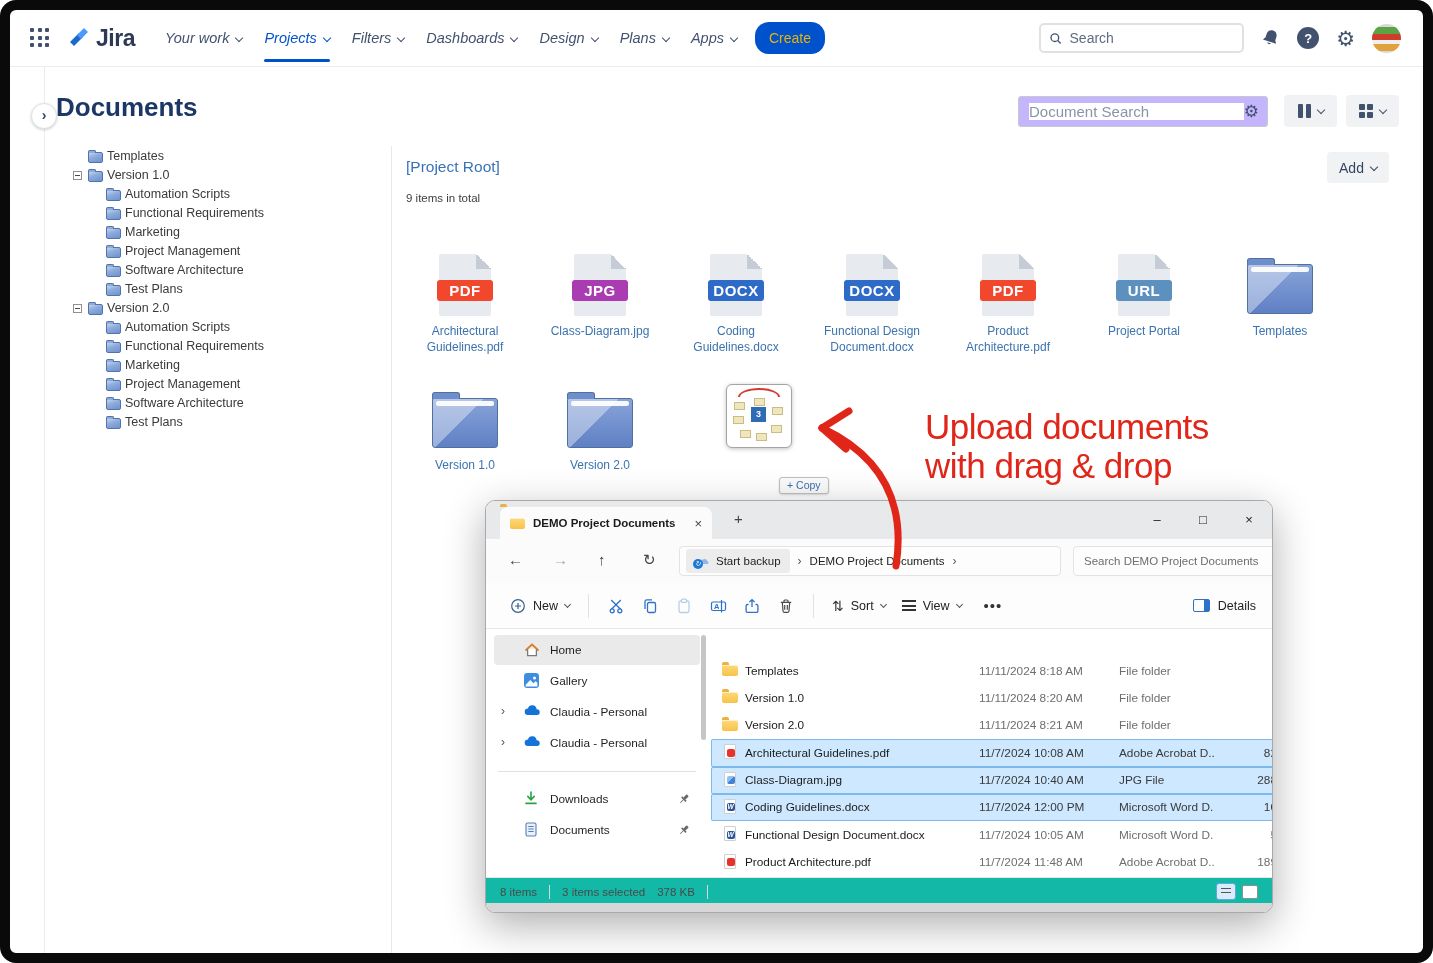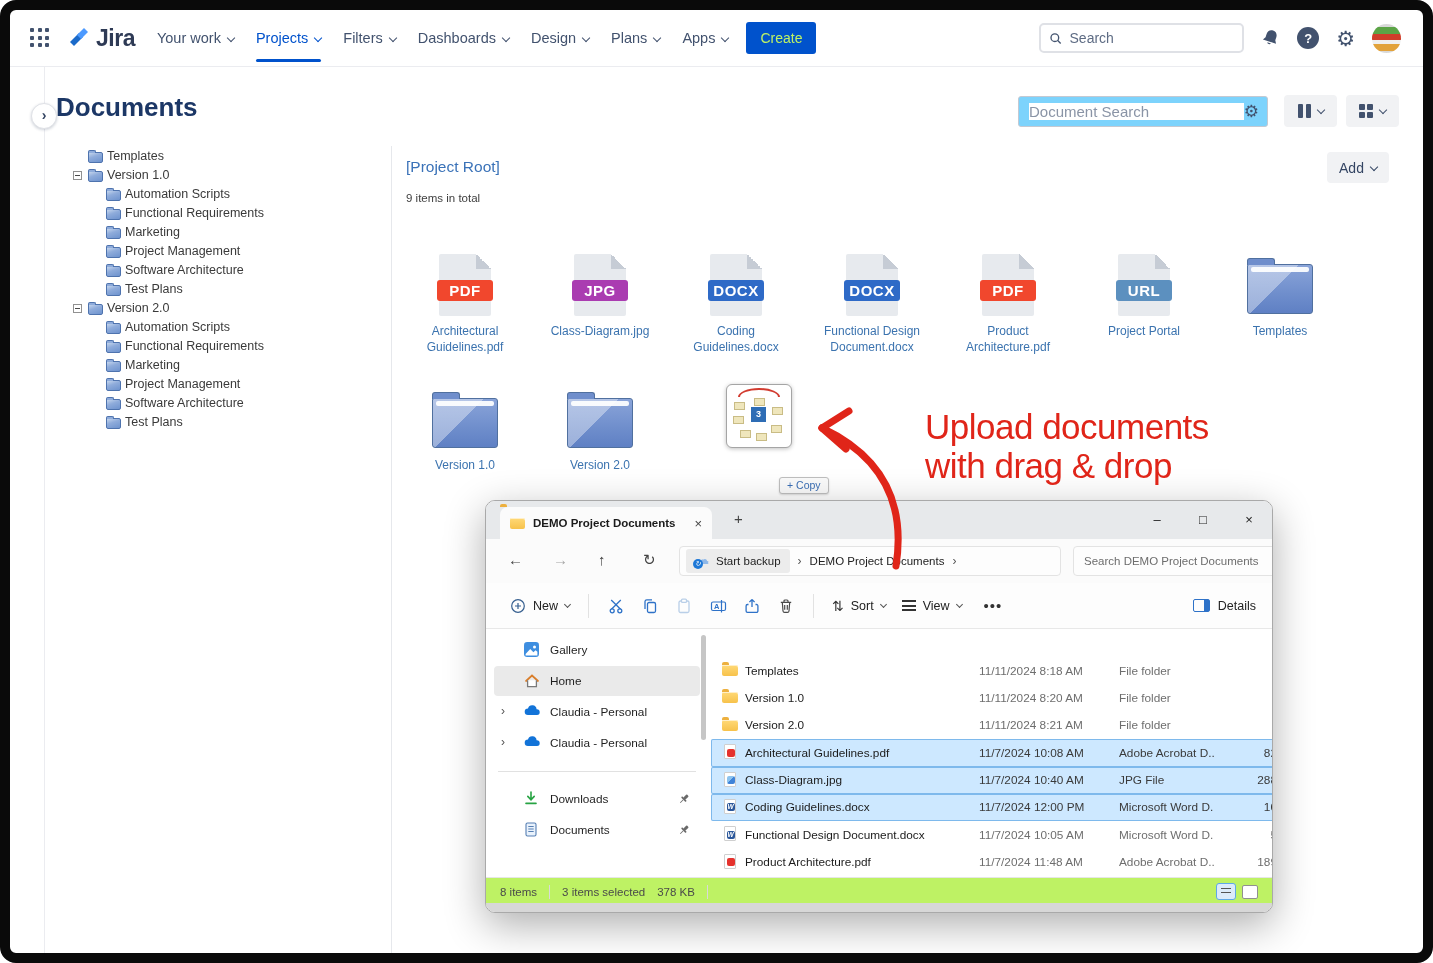--- a/index.html
+++ b/index.html
@@ -7,40 +7,40 @@
   body { position:relative; background:#fff; font-family:"Liberation Sans",sans-serif; overflow:hidden; }
   .frame { position:absolute; inset:0; border:10px solid #0a0a0a; border-radius:16px; pointer-events:none; z-index:100; }
 
   
   .jira-nav { position:absolute; left:10px; right:10px; top:10px; height:56px; display:flex; align-items:center; padding:0 22px 0 20px; background:#fff; z-index:5; }
   .nav-underline { position:absolute; left:10px; right:10px; top:66px; height:1px; background:#EBECF0; }
   .appgrid { width:20px; height:20px; display:grid; grid-template-columns:repeat(3,1fr); gap:3px; margin-right:16px; cursor:pointer; }
   .appgrid i { width:4px; height:4px; background:#42526E; border-radius:1px; }
   .logo { display:flex; align-items:center; gap:4px; margin-right:14px; }
   .logo-text { font-size:23px; font-weight:600; color:#2E3A55; letter-spacing:-0.5px; }
-  .nav-menu { display:flex; align-items:center; gap:22px; margin-left:8px; }
+  .nav-menu { display:flex; align-items:center; gap:22px; margin-left:16px;font-style:italic; }
   .nav-item { position:relative; font-size:14.5px; font-weight:500; color:#42526E; cursor:pointer; white-space:nowrap; }
   .nav-item.active { color:#0052CC; }
   .nav-item.active::after { content:''; position:absolute; left:0; right:0; bottom:-16px; height:3px; background:#0052CC; border-radius:2px; }
   .chev { display:inline-block; width:6px; height:6px; border-right:1.7px solid currentColor; border-bottom:1.7px solid currentColor; transform:rotate(45deg); margin-left:7px; margin-bottom:2px; }
-  .create-btn { margin-left:18px; background:#0052CC; color:#bef264; font-size:14px; font-weight:500; padding:8px 14px; border-radius:3px; border:none; cursor:pointer; }
+  .create-btn { margin-left:18px; background:#0052CC; color:#eab308; font-size:14px; font-weight:500; padding:8px 14px; border-radius:14px; border:none; cursor:pointer; }
   .nav-right { margin-left:auto; display:flex; align-items:center; gap:17px; }
   .search-top { width:205px; height:30px; border:2px solid #DFE1E6; border-radius:5px; display:flex; align-items:center; padding:0 8px; }
   .search-top input { border:none; outline:none; font-size:14px; width:100%; color:#172B4D; font-family:inherit; }
   .search-top input::placeholder { color:#5E6C84; }
   .help-circle { width:22px; height:22px; border-radius:50%; background:#42526E; color:#fff; font-size:13px; font-weight:700; display:flex; align-items:center; justify-content:center; cursor:pointer; }
   .gear-glyph { font-size:21px; color:#42526E; cursor:pointer; line-height:1; }
   .avatar { width:29px; height:29px; border-radius:50%; cursor:pointer;
     background:linear-gradient(180deg,#d8d8d8 0 12%,#5ba446 12% 34%,#cf3d2a 34% 56%,#efefef 56% 70%,#e2a23b 70% 92%,#d8d8d8 92%); }
 
   
   .rail-line { position:absolute; left:44px; top:67px; height:886px; width:1px; background:#EBECF0; }
   .rail-toggle { position:absolute; left:31px; top:103px; width:26px; height:26px; border-radius:50%; background:#fff; border:1px solid #DFE1E6; box-shadow:0 1px 3px rgba(9,30,66,.2); color:#344563; font-size:14px; font-weight:700; cursor:pointer; z-index:6; display:flex; align-items:center; justify-content:center; padding-bottom:2px; }
   .page-title { position:absolute; left:56px; top:92px; font-size:26px; font-weight:700; color:#1C3766; }
-  .doc-search { position:absolute; left:1018px; top:96px; width:250px; height:31px; border:1px solid #C4C9D2; border-radius:3px; display:flex; align-items:center; padding:0 8px 0 10px; background:#7dd3fc; }
+  .doc-search { position:absolute; left:1018px; top:96px; width:250px; height:31px; border:1px solid #C4C9D2; border-radius:3px; display:flex; align-items:center; padding:0 8px 0 10px; background:#c4b5fd; }
   .doc-search input { border:none; outline:none; flex:1; font-size:15px; font-family:inherit; color:#172B4D; }
   .doc-search input::placeholder { color:#8A94A6; }
   .hdr-btn { position:absolute; top:95px; width:53px; height:32px; background:#F1F2F4; border:none; border-radius:4px; display:flex; align-items:center; justify-content:center; gap:7px; cursor:pointer; color:#42526E; }
   .ic-cols { display:flex; gap:3px; }
   .ic-cols i { width:5px; height:14px; background:#42526E; border-radius:1px; }
   .ic-grid { display:grid; grid-template-columns:1fr 1fr; gap:2px; }
   .ic-grid i { width:6px; height:6px; background:#42526E; border-radius:1px; }
 
   
   .tree { position:absolute; left:47px; top:147px; width:340px; z-index:2; }
@@ -145,21 +145,21 @@
   .xrow.selected .xdate, .xrow.selected .xtype, .xrow.selected .xsize { color:#3a3a3a; }
   .fi { position:absolute; left:11px; top:6px; width:16px; height:15px; }
   .fi-folder { top:8px; height:11px; border-radius:1px 2px 2px 2px; background:linear-gradient(180deg,#FFD977 0%,#F7C24B 100%); box-shadow:inset 0 1px 0 rgba(255,255,255,.6); }
   .fi-folder::before { content:''; position:absolute; top:-3px; left:0; width:7px; height:3px; background:#EDB03E; border-radius:2px 2px 0 0; }
   .fi-page { top:5px; left:13px; width:12px; height:15px; background:#fff; border:1px solid #CFCFCF; border-radius:1px; }
   .fi-page::after { content:''; position:absolute; left:1.5px; top:3.5px; width:8px; height:8px; border-radius:2px; }
   .fi-pdf::after { background:#E5322D; }
   .fi-jpg::after { background:linear-gradient(135deg,#8CC3EE 0 50%,#3F83D8 50% 100%); }
   .fi-docx::after { background:#2B579A; content:'W'; color:#fff; font-size:6.5px; font-weight:700; line-height:8px; text-align:center; }
 
-  .statusbar { position:absolute; left:0; right:0; top:376px; height:28px; background:#bef264; border-top:1px solid #E6E6E6; display:flex; align-items:center; padding:0 14px; gap:12px; font-size:11.5px; color:#4A4A4A; }
+  .statusbar { position:absolute; left:0; right:0; top:376px; height:28px; background:#14b8a6; border-top:1px solid #E6E6E6; display:flex; align-items:center; padding:0 14px; gap:12px; font-size:11.5px; color:#4A4A4A; }
   .st-sep { width:1px; height:14px; background:#D9D9D9; }
   .st-right { margin-left:auto; display:flex; gap:6px; align-items:center; }
   .vt-list { width:20px; height:17px; border:1px solid #5FA8E8; border-radius:3px; background:#DCEBFA; position:relative; cursor:pointer; }
   .vt-list::after { content:''; position:absolute; inset:4px 4px; background:repeating-linear-gradient(180deg,#555 0 1.5px,transparent 1.5px 4px); }
   .vt-thumb { width:16px; height:14px; border:1px solid #909090; border-radius:2px; background:#fff; cursor:pointer; }
   .win-bottom { position:absolute; left:0; right:0; bottom:0; height:9px; background:#D7D7D7; }
 </style>
 </head>
 <body>
 
@@ -524,34 +524,34 @@
     <span class="dots">•••</span>
     <div class="details-btn">
       <span class="ic-details"></span>
       <span>Details</span>
     </div>
   </div>
 
   <div class="sidebar">
     <div style="height:5px"></div>
     <div id="sb-top">
+        <div class="sb-item sel">
+          <span class="sb-ic"><svg width="16" height="16" viewBox="0 0 16 16">
+              <path d="M2 8 L8 2.5 L14 8" stroke="#D97E2B" fill="none" stroke-width="1.7" stroke-linecap="round"></path>
+              <path d="M3.6 7.3 V13.6 H12.4 V7.3" stroke="#7A7A7A" fill="#fff" stroke-width="1.3"></path>
+            </svg></span>
+          <span class="sb-lbl">Home</span>
+        </div>
         <div class="sb-item">
           <span class="sb-ic"><svg width="15" height="15" viewBox="0 0 14 14">
               <rect width="14" height="14" rx="3" fill="#3E8EE0"></rect>
               <circle cx="9.8" cy="4.6" r="1.4" fill="#fff"></circle>
               <path d="M1.5 11.2 L5.8 6.6 L8.8 9.6 L10.8 7.6 L12.5 9.2 V12.5 H1.5 Z" fill="#fff"></path>
             </svg></span>
           <span class="sb-lbl">Gallery</span>
-        </div>
-        <div class="sb-item sel">
-          <span class="sb-ic"><svg width="16" height="16" viewBox="0 0 16 16">
-              <path d="M2 8 L8 2.5 L14 8" stroke="#D97E2B" fill="none" stroke-width="1.7" stroke-linecap="round"></path>
-              <path d="M3.6 7.3 V13.6 H12.4 V7.3" stroke="#7A7A7A" fill="#fff" stroke-width="1.3"></path>
-            </svg></span>
-          <span class="sb-lbl">Home</span>
         </div>
         <div class="sb-item">
           <span class="sb-chev">›</span>
           <span class="sb-ic"><svg width="17" height="12" viewBox="0 0 17 12">
               <path d="M13 11 H4 A3.3 3.3 0 0 1 4 4.4 A4.4 4.4 0 0 1 12.6 5.2 A2.9 2.9 0 0 1 13 11 Z" fill="#1273D8"></path>
             </svg></span>
           <span class="sb-lbl">Claudia - Personal</span>
         </div>
         <div class="sb-item">
           <span class="sb-chev">›</span>

